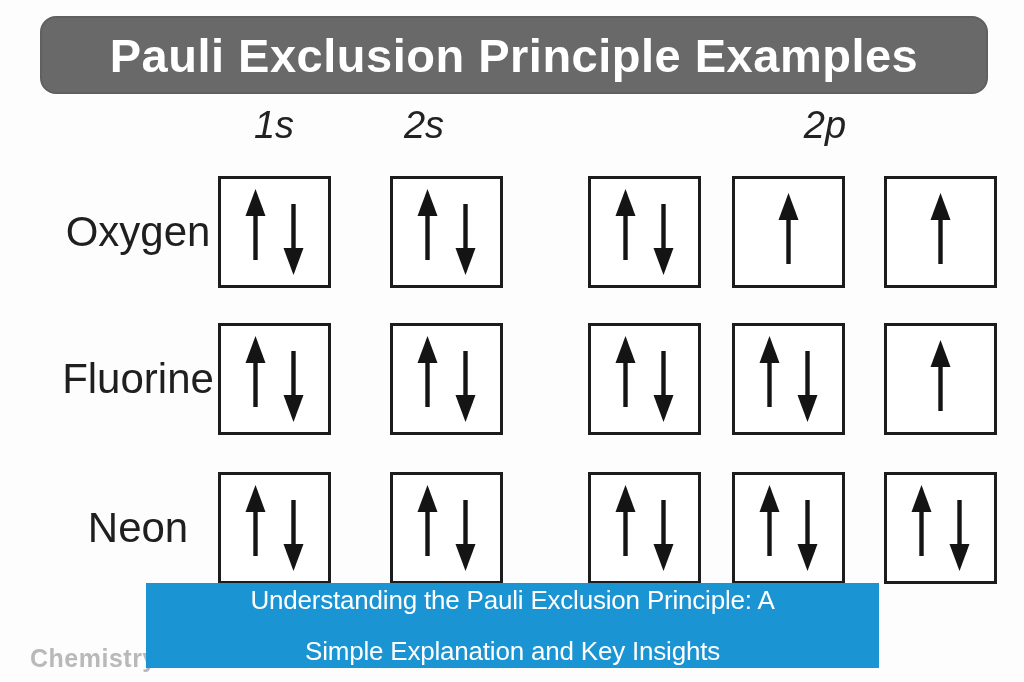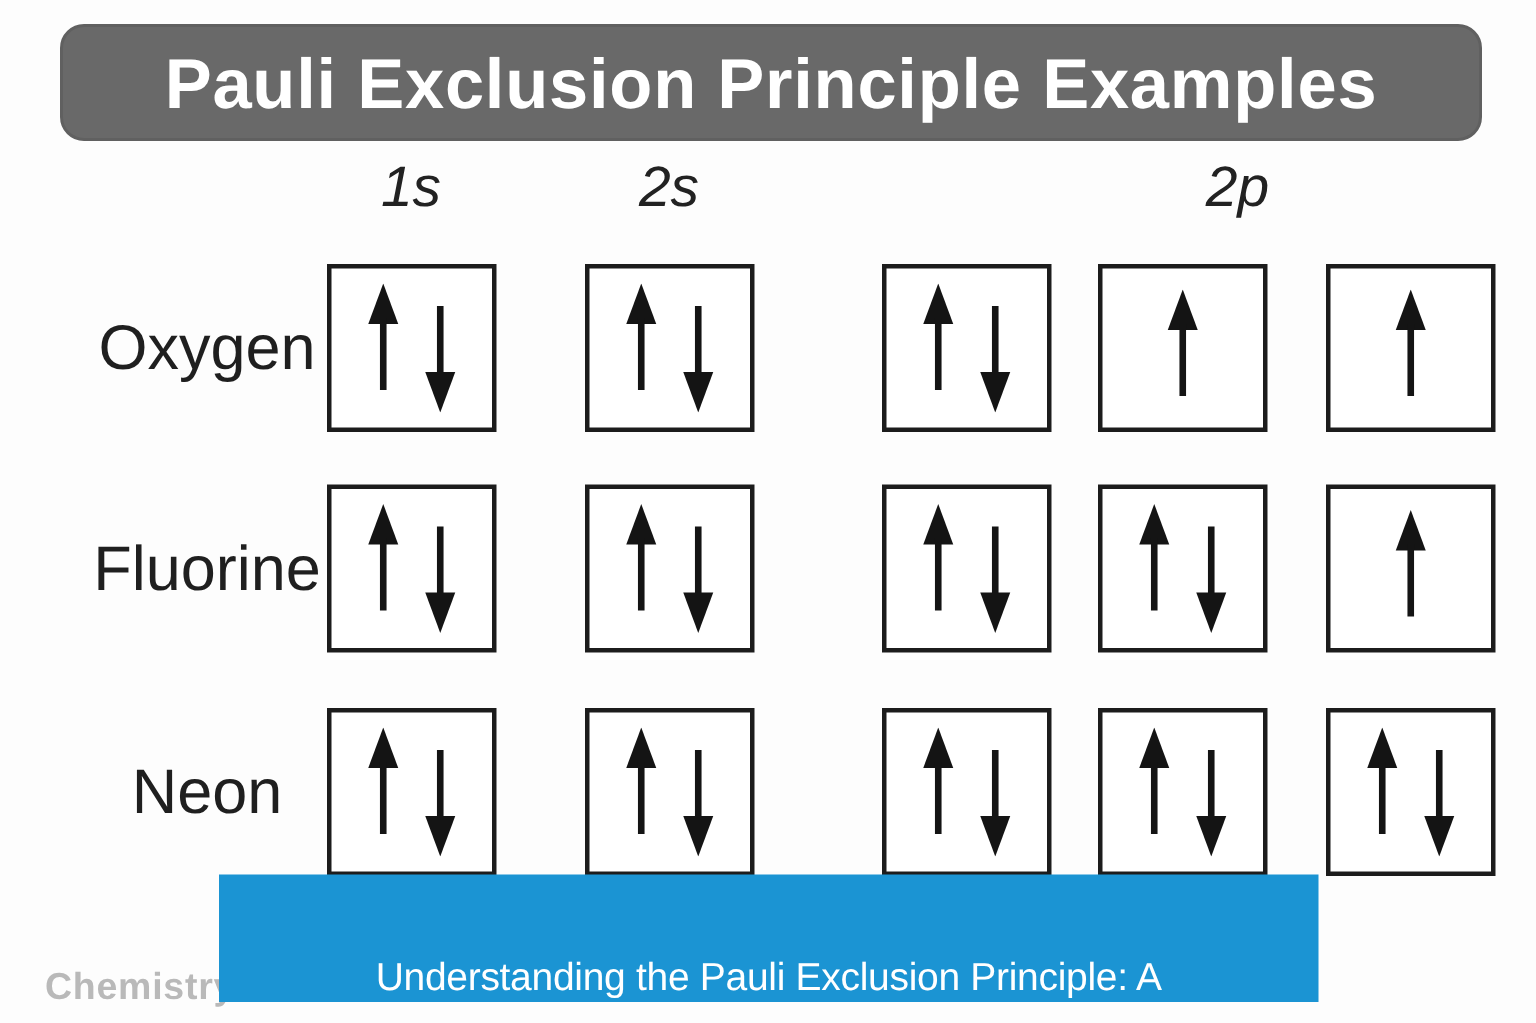--- a/index.html
+++ b/index.html
@@ -19,21 +19,21 @@
   }
   .title-text {
     color:#ffffff; font-size:47px; font-weight:bold; letter-spacing:0.5px;
     white-space:nowrap;
   }
   .orbital-header {
     position:absolute; top:104px; transform:translateX(-50%);
     font-size:38px; color:#222; font-weight:400;font-style:italic;
   }
   .h-1s { left:274px; }
-  .h-2s { left:446px; }
+  .h-2s { left:424px; }
   .h-2p { left:825px; }
   .element-label {
     position:absolute; left:0; width:212px; height:112px;
     display:flex; align-items:center; justify-content:center;
     font-size:42px; color:#1f1f1f; font-weight:400;margin-left:32px;
   }
   .lbl-r0 { top:176px; }
   .lbl-r1 { top:323px; }
   .lbl-r2 { top:472px; }
   .box {
@@ -43,21 +43,21 @@
     z-index:1;
   }
   .arrow { display:block; }
   .arrow svg { display:block; fill:var(--arrow-black, #141414); }
   .arrow.up   { transform:translateY(-6px); }
   .arrow.down { transform:translateY(6px); }
   .box.single .arrow.up { transform:translateY(-2px); }
   .caption-banner {
     position:absolute; left:146px; top:583px; width:733px; height:85px;
     background:var(--caption-bg, #1b94d3);
-    display:flex; flex-direction:column; align-items:center; justify-content:flex-end;
+    display:flex; flex-direction:column; align-items:center; justify-content:space-between;
     z-index:3;
   }
   .caption-line {
     color:#ffffff; font-size:26px; line-height:34px; font-weight:400;
     letter-spacing:-0.2px; white-space:nowrap;
   }
   .watermark {
     position:absolute; left:30px; top:644px;
     font-size:25px; font-weight:bold; letter-spacing:0.5px;
     color:var(--watermark-gray, #b9b9b9);
@@ -271,17 +271,18 @@
           <svg width="25" height="74" viewBox="0 0 25 74">
             <rect x="10.3" y="3" width="4.4" height="48"></rect>
             <polygon points="12.5,74 2.5,47 22.5,47"></polygon>
           </svg>
         </span>
       </div>
     </div>
 
   <div class="caption-banner">
     <div class="caption-line">Understanding the Pauli Exclusion Principle: A</div>
+    <div class="caption-line">Simple Explanation and Key Insights</div>
   </div>
 
   <div class="watermark">ChemistryLe</div>
 
 </div>
 
 </body></html>

